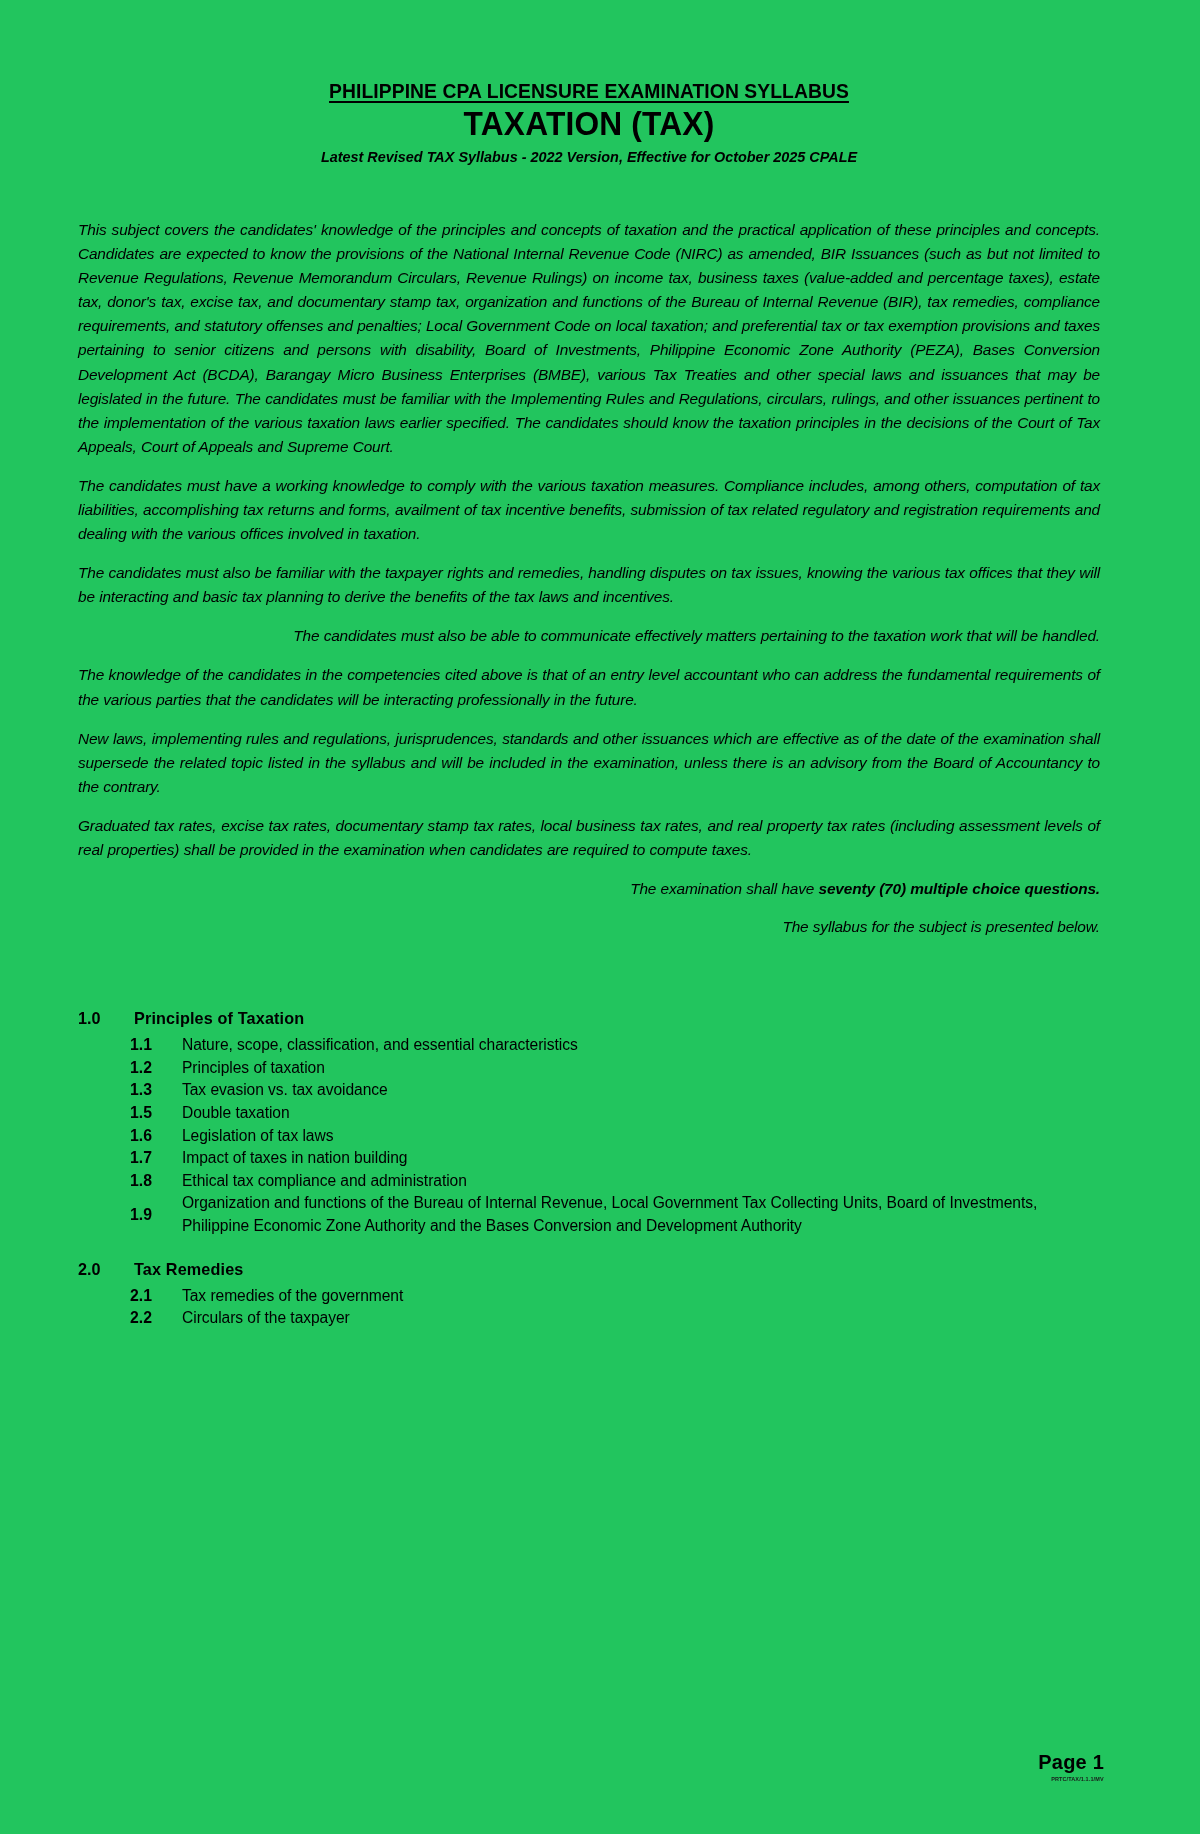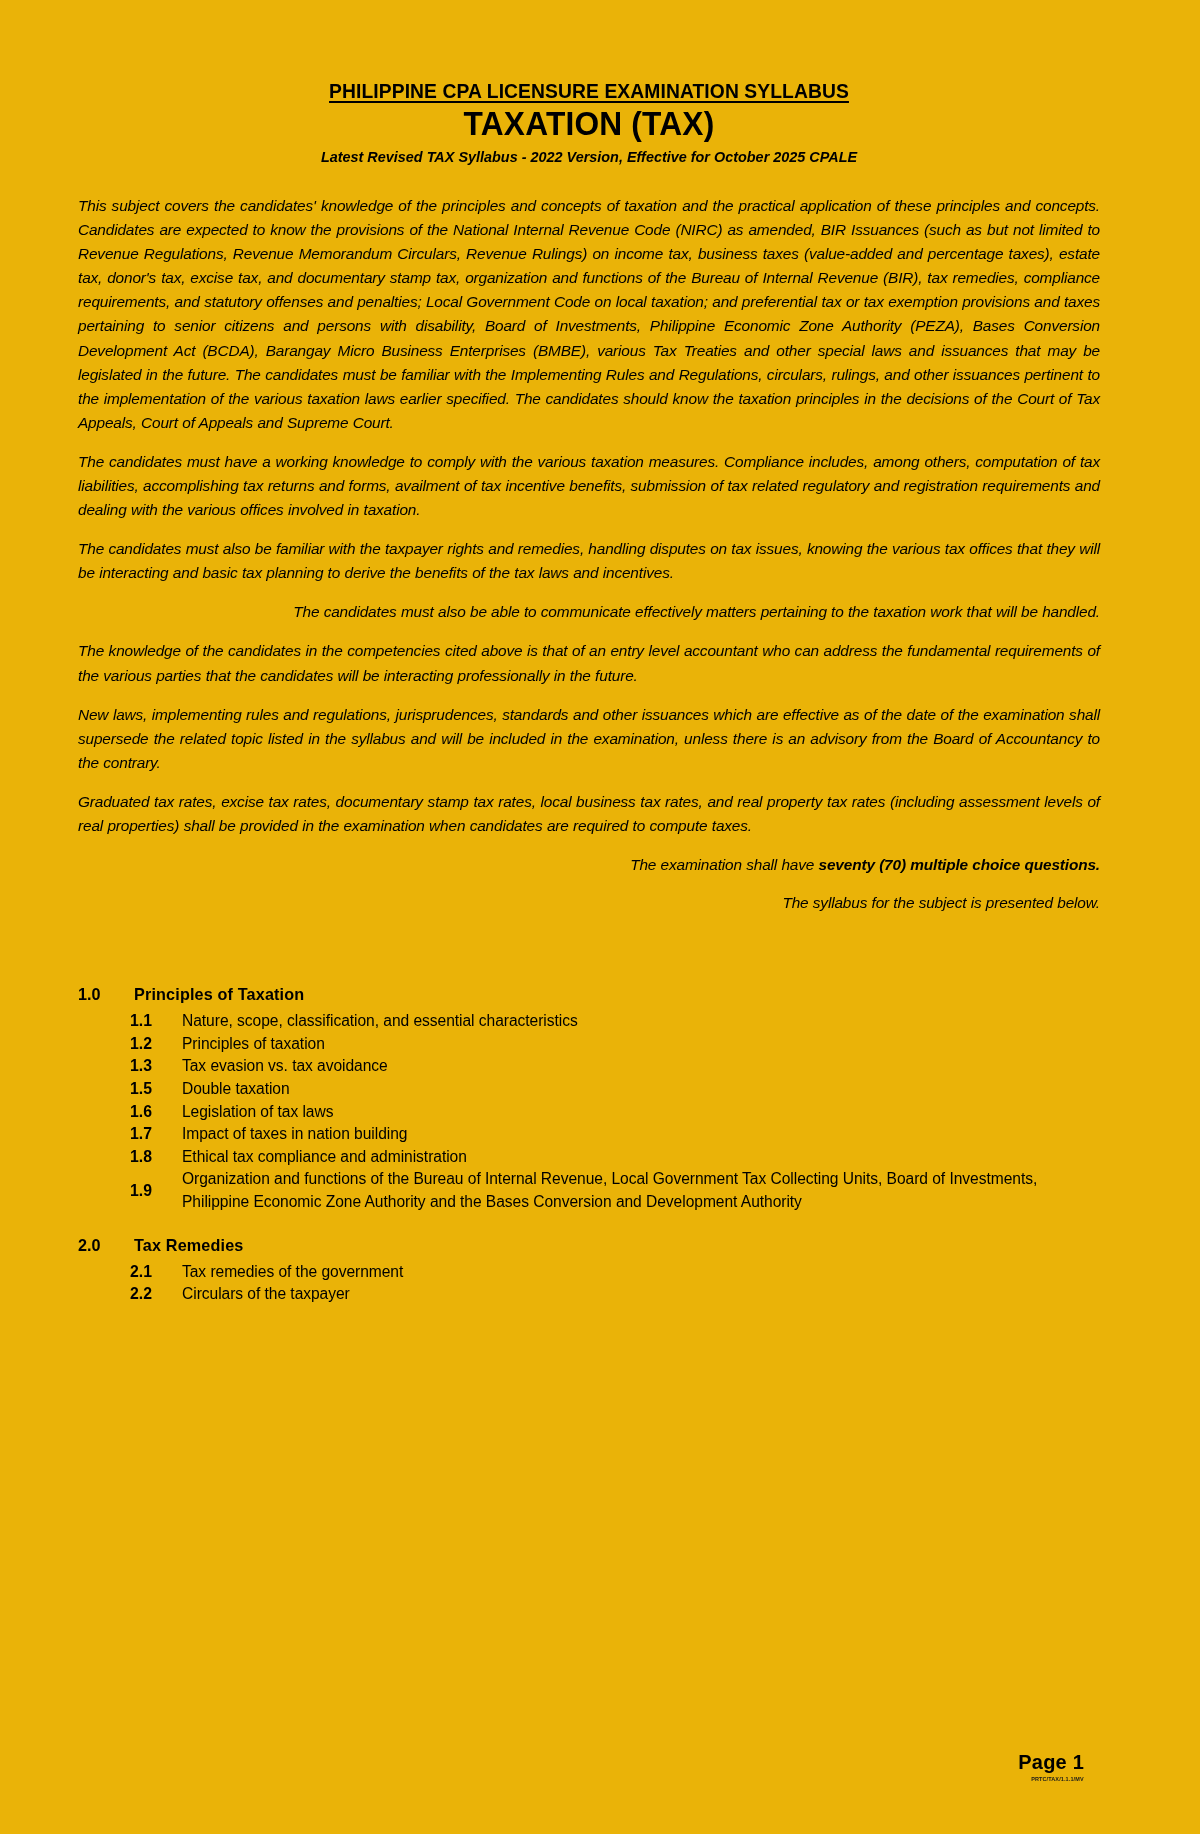--- a/index.html
+++ b/index.html
@@ -9,21 +9,21 @@
   }
   body {
     font-family: "Liberation Sans", sans-serif;
     color: #000000;
   }
   .page {
     position: relative;
     width: 1200px;
     height: 1834px;
     margin: 0 auto;
-    background: #eab308;
+    background: #22c55e;
     box-sizing: border-box;
     padding: 78px 100px 40px 78px;
     overflow: hidden;
   }
 
   
   .doc-header {
     text-align: center;
   }
   .kicker {
@@ -56,21 +56,21 @@
     font-size: 15.5px;
     transform: scaleX(0.93);
     transform-origin: center;
     margin: 4px 0 0 0;
     line-height: 1.25;
     white-space: nowrap;
   }
 
   
   .body-block {
-    margin-top: 28px;
+    margin-top: 52px;
   }
   p.para {
     font-family: "Liberation Sans", sans-serif;
     font-style: italic;
     font-size: 15.4px;
     line-height: 24.1px;
     text-align: justify;
     margin: 0 0 15px 0;
     letter-spacing: -0.15px;
     word-spacing: 0.2px;
@@ -125,21 +125,21 @@
   .lvl2 .txt {
     flex: 1 1 auto;
     font-weight: normal;
     letter-spacing: -0.05px;
     padding-right: 40px;
   }
 
   
   .footer {
     position: absolute;
-    right: 116px;
+    right: 96px;
     bottom: 52px;
     text-align: right;
     margin-top: 36px;
   }
   .page-number {
     font-weight: bold;
     font-size: 20px;
     letter-spacing: 0.2px;
     line-height: 1.1;
   }

